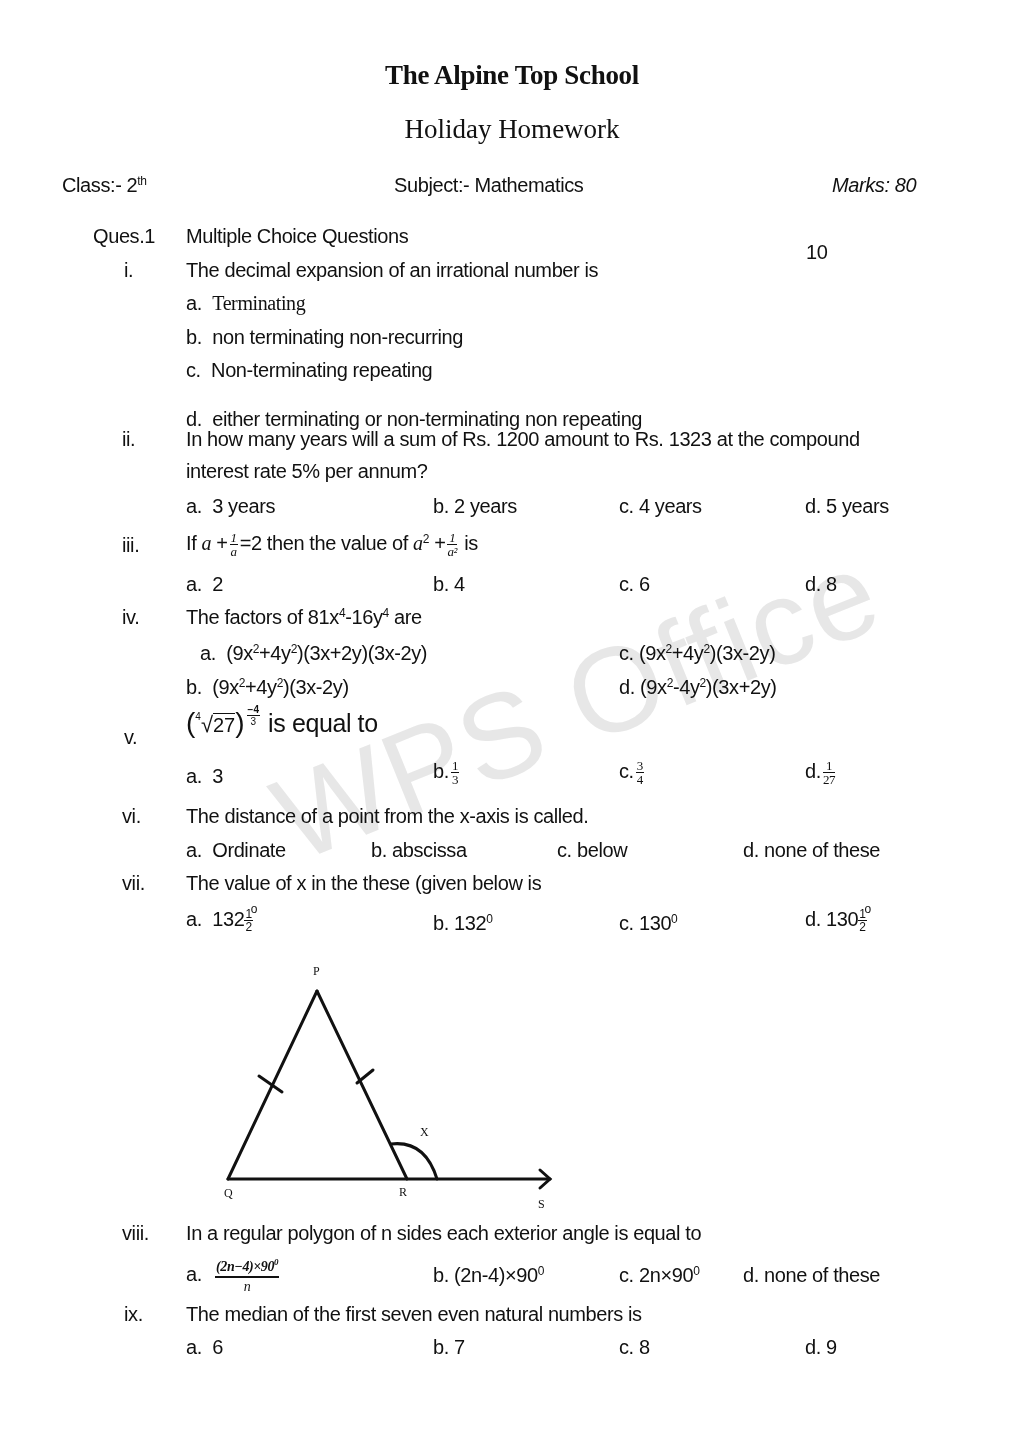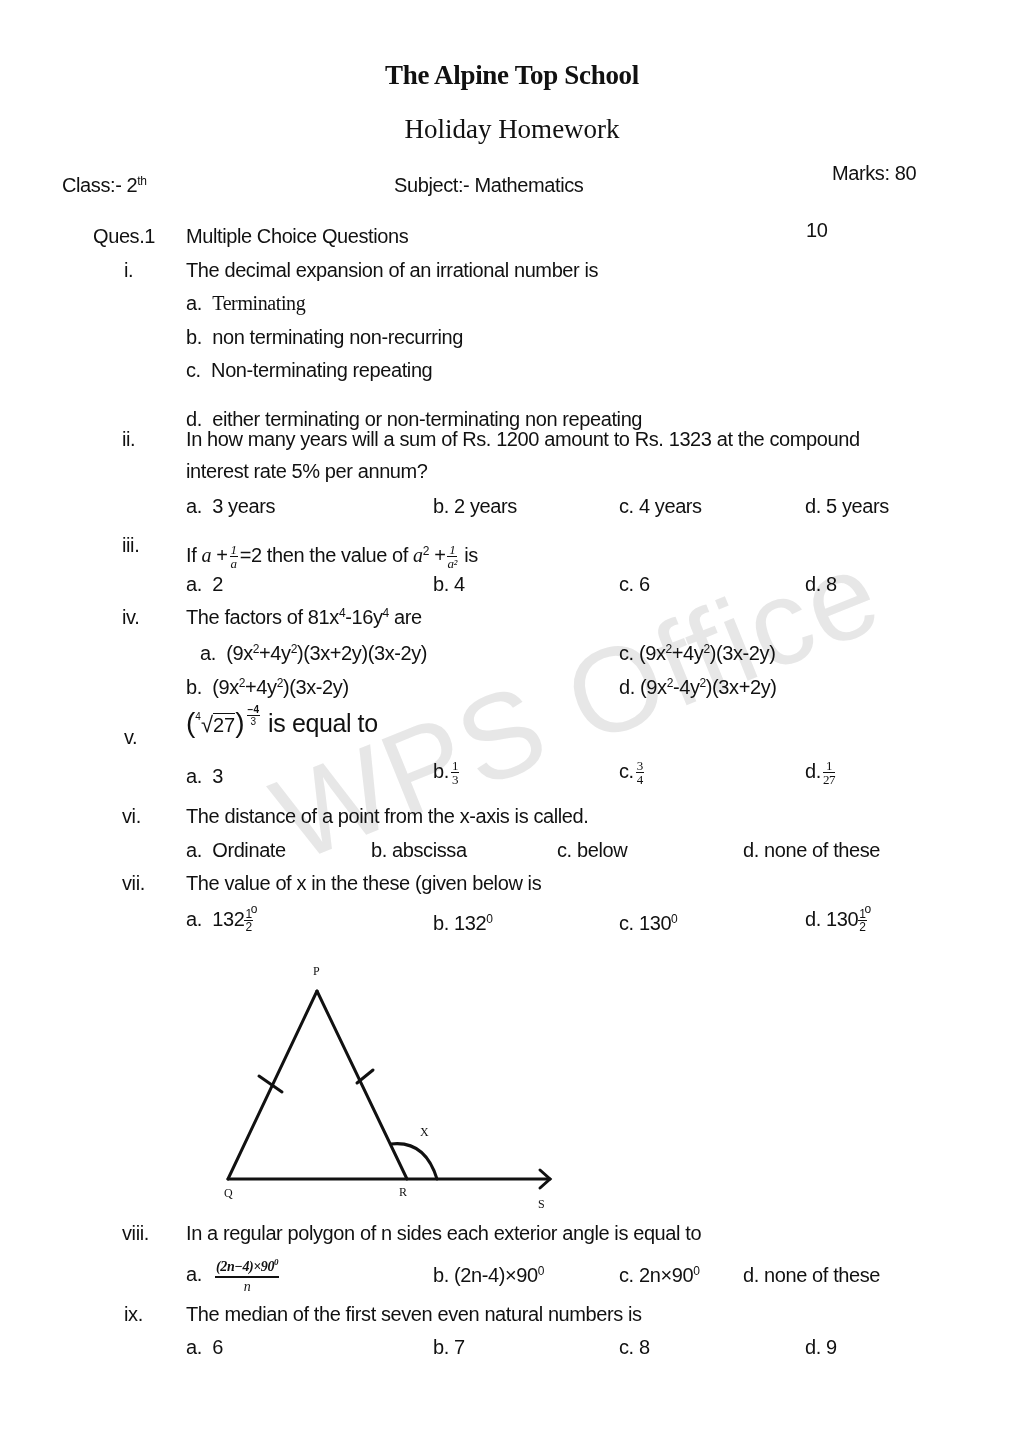--- a/index.html
+++ b/index.html
@@ -44,25 +44,25 @@
 
 <div class="watermark">WPS Office</div>
 
 <div class="abs title">The Alpine Top School</div>
 <div class="abs subtitle">Holiday Homework</div>
 
 <div class="abs txt" style="left:62px; top:172px;">
   <span>Class:- 2</span><sup class="s">th</sup>
 </div>
 <div class="abs txt" style="left:394px; top:172px;">Subject:- Mathematics</div>
-<div class="abs txt" style="left:832px; top:160px;">Marks: 80</div>
+<div class="abs txt" style="left:832px; top:172px;font-style:italic;">Marks: 80</div>
 
 <div class="abs txt" style="left:93px; top:223px;">Ques.1</div>
 <div class="abs txt" style="left:186px; top:223px;">Multiple Choice Questions</div>
-<div class="abs txt" style="left:806px; top:217px;">10</div>
+<div class="abs txt" style="left:806px; top:239px;">10</div>
 
 <div>
   <div class="abs txt" style="left:124px; top:257px;">i.</div>
   <div class="abs txt" style="left:186px; top:257px;">The decimal expansion of an irrational number is</div>
   <div class="abs txt" style="left:186px; top:290px;"><span>a.</span>&nbsp; <span class="serif">Terminating</span></div>
   <div class="abs txt" style="left:186px; top:324px;"><span>b.</span>&nbsp; <span>non terminating non-recurring</span></div>
   <div class="abs txt" style="left:186px; top:357px;"><span>c.</span>&nbsp; <span>Non-terminating repeating</span></div>
   <div class="abs txt" style="left:186px; top:406px;"><span>d.</span>&nbsp; <span>either terminating or non-terminating non repeating</span></div>
 </div>
 
@@ -71,21 +71,21 @@
   <div class="abs txt" style="left:186px; top:426px;">In how many years will a sum of Rs. 1200 amount to Rs. 1323 at the compound</div>
   <div class="abs txt" style="left:186px; top:458px;">interest rate 5% per annum?</div>
   <div class="abs txt" style="left:186px; top:493px;"><span>a.</span>&nbsp; <span>3 years</span></div>
   <div class="abs txt" style="left:433px; top:493px;"><span>b.</span> <span>2 years</span></div>
   <div class="abs txt" style="left:619px; top:493px;"><span>c.</span> <span>4 years</span></div>
   <div class="abs txt" style="left:805px; top:493px;"><span>d.</span> <span>5 years</span></div>
 </div>
 
 <div>
   <div class="abs txt" style="left:122px; top:532px;">iii.</div>
-  <div class="abs txt" style="left:186px; top:542px;">
+  <div class="abs txt" style="left:186px; top:530px;">
     <span>If</span>
     <span class="ital">a</span>
     <span>+</span><span class="frac ital"><span class="num">1</span><span class="den">a</span></span><span>=2 then the value of</span>
     <span class="ital">a</span><sup class="s">2</sup>
     <span>+</span><span class="frac ital"><span class="num">1</span><span class="den">a²</span></span>
     <span>is</span>
   </div>
   <div class="abs txt" style="left:186px; top:571px;"><span>a.</span>&nbsp; <span>2</span></div>
   <div class="abs txt" style="left:433px; top:571px;"><span>b.</span> <span>4</span></div>
   <div class="abs txt" style="left:619px; top:571px;"><span>c.</span> <span>6</span></div>

